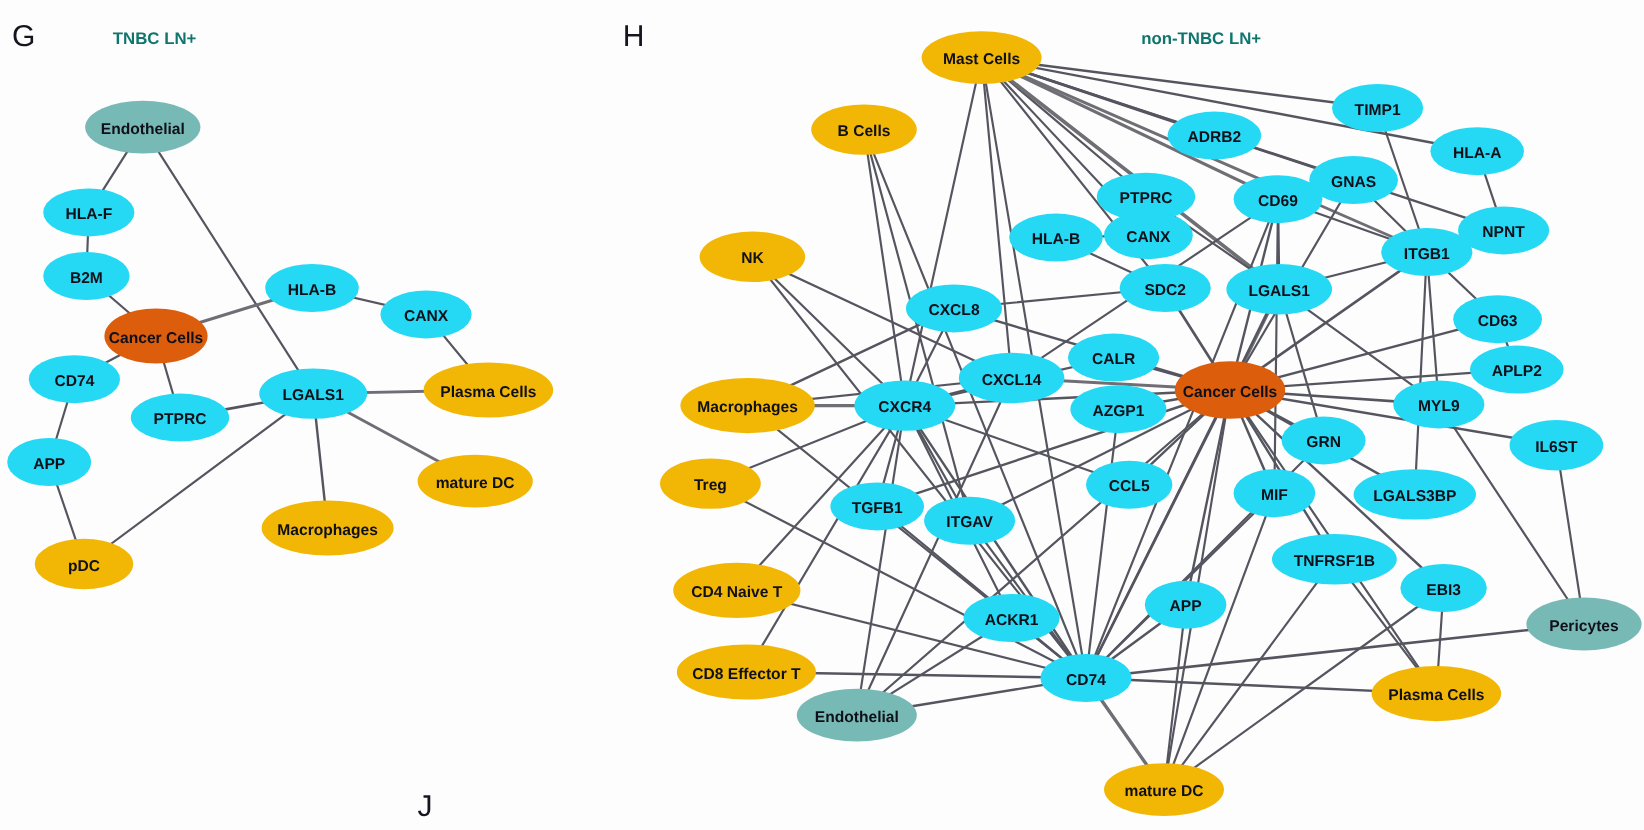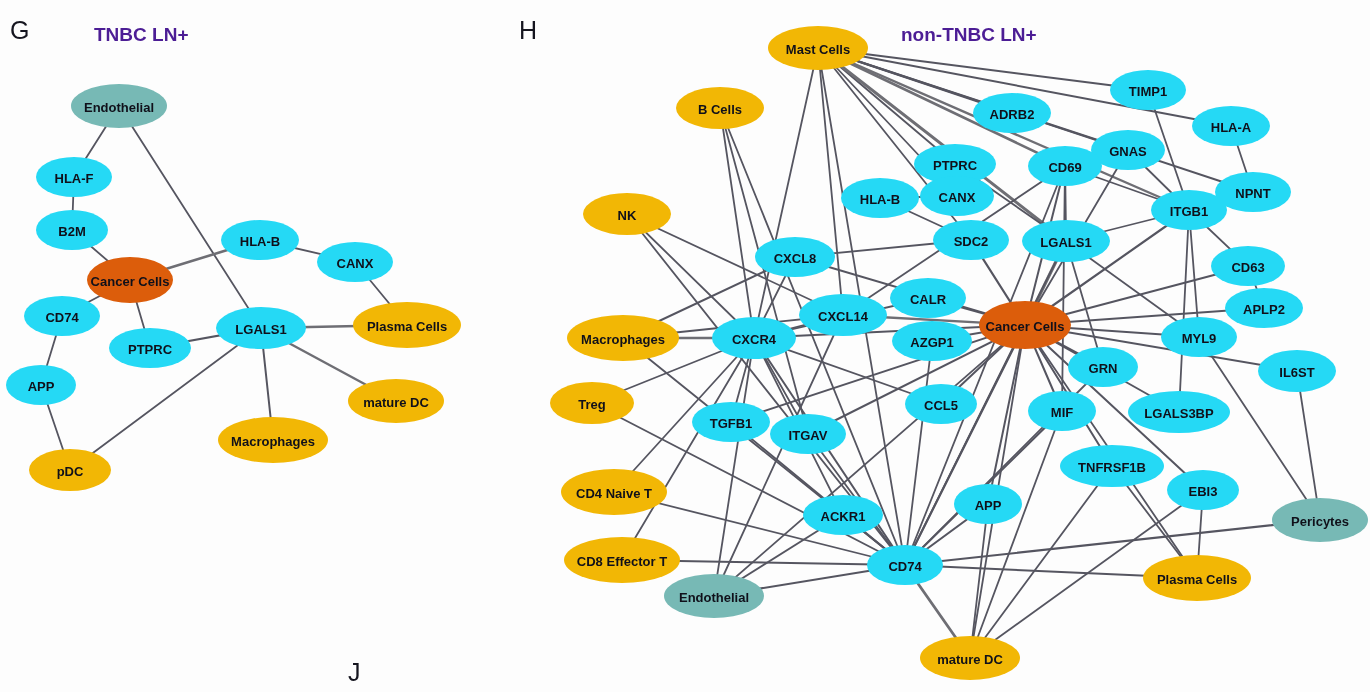--- a/index.html
+++ b/index.html
@@ -19,22 +19,22 @@
     position: absolute;
     font-family: "Liberation Sans", sans-serif;
     font-size: 25px;
     color: #15151f;
     font-weight: 400;
     letter-spacing: 0.5px;
   }
   .panel-title {
     position: absolute;
     font-family: "Liberation Sans", sans-serif;
-    font-size: 19px;
-    color: #4c1d95;
+    font-size: 14px;
+    color: #0f766e;
     font-weight: 600;
     white-space: nowrap;
   }
   svg.net {
     position: absolute;
     left: 0;
     top: 0;
     width: 1370px;
     height: 692px;
   }
@@ -423,17 +423,17 @@
           <ellipse cx="905" cy="565" rx="38" ry="20" fill="#25D9F5" class="node-ell"></ellipse>
           <text x="905" y="566" class="node-lbl" font-size="13">CD74</text>
         </g>
       </g>
   </svg>
 
   <div class="panel-letter" style="left:10px; top:16px;">G</div>
   <div class="panel-title" style="left:94px; top:24px;">TNBC LN+</div>
 
   <div class="panel-letter" style="left:519px; top:16px;">H</div>
-  <div class="panel-title" style="left:901px; top:24px;">non-TNBC LN+</div>
+  <div class="panel-title" style="left:951px; top:24px;">non-TNBC LN+</div>
 
   <div class="panel-letter" style="left:348px; top:658px;">J</div>
 
 </div>
 
 </body></html>

